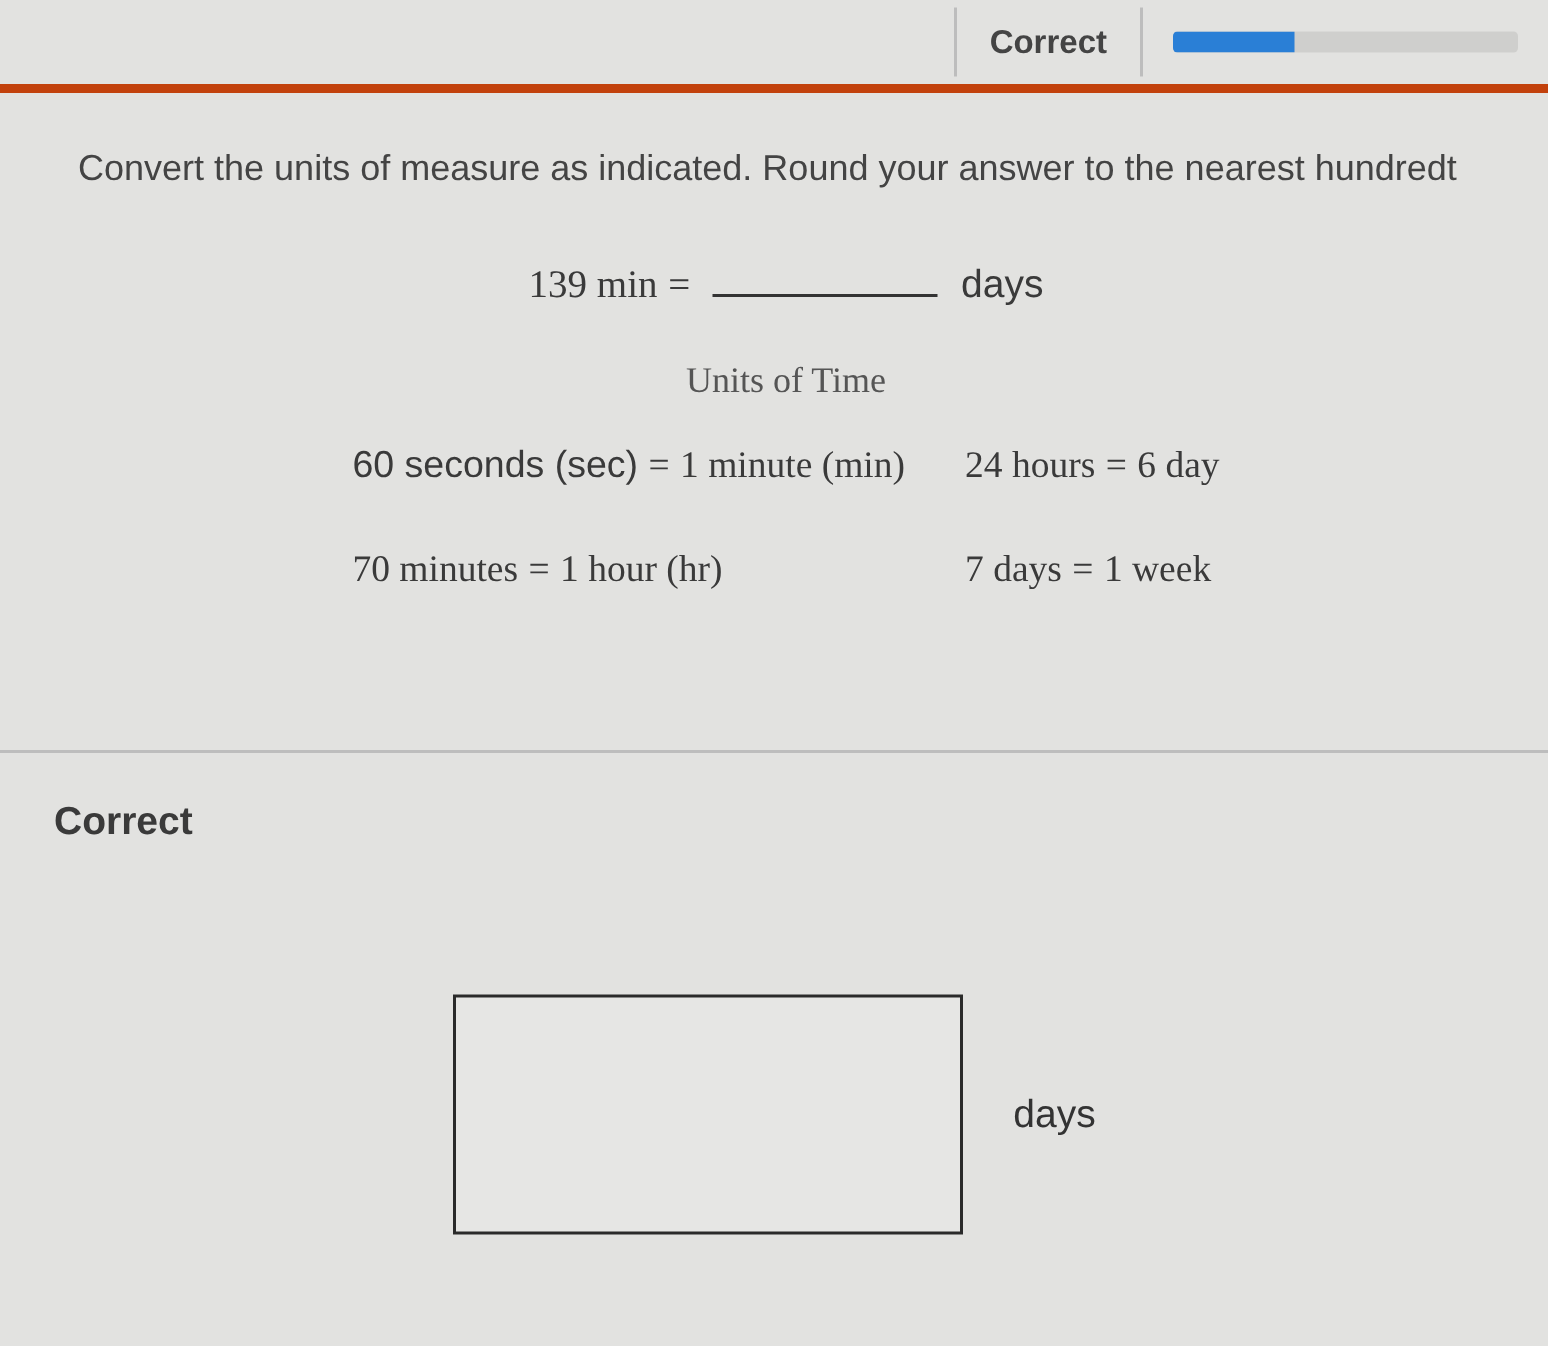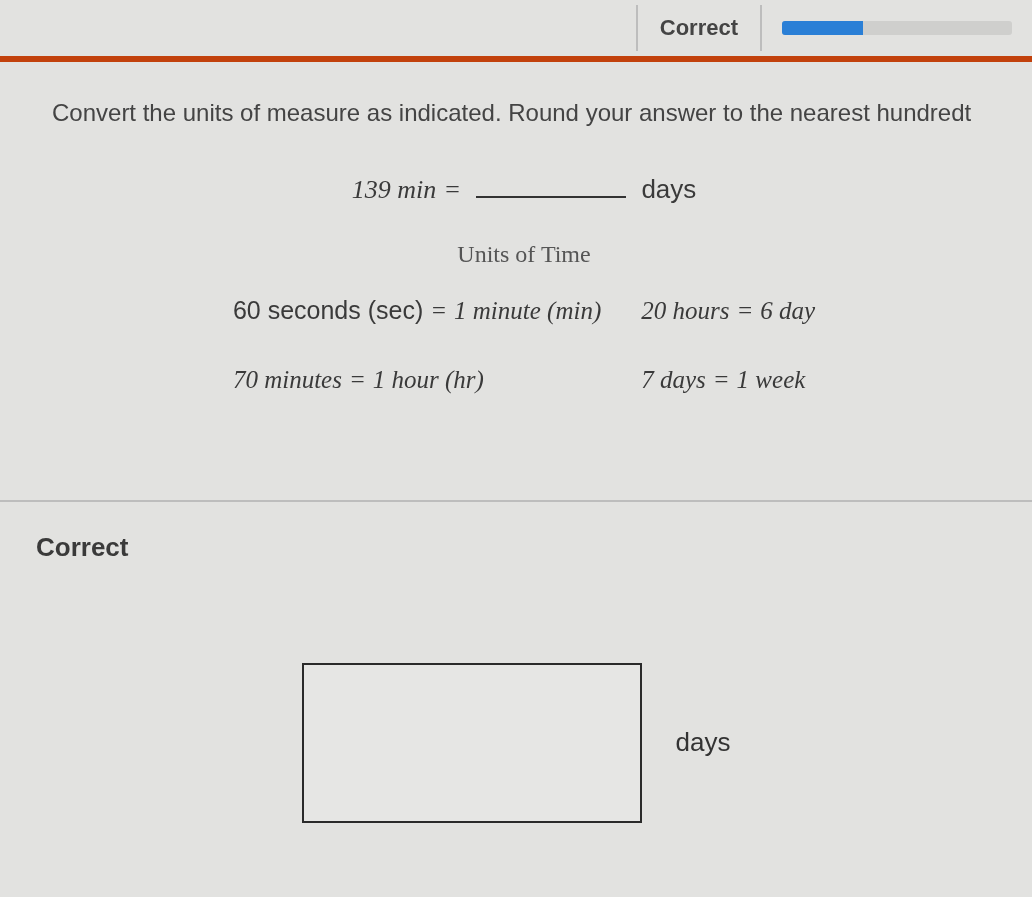--- a/index.html
+++ b/index.html
@@ -59,21 +59,21 @@
     color: #444;
     margin-bottom: 44px;
     line-height: 1.4;
     white-space: nowrap;
   }
   .equation-row {
     text-align: center;
     font-size: 26px;
     margin-bottom: 36px;
   }
-  .serif { font-family: "Times New Roman", Times, serif; font-style: italic; }
+  .serif { font-family: "Times New Roman", Times, serif; }
   .blank {
     display: inline-block;
     width: 150px;
     border-bottom: 2px solid #333;
     margin: 0 8px;
     vertical-align: baseline;
   }
   .units-title {
     text-align: center;
     font-size: 24px;
@@ -145,21 +145,21 @@
 
     <div class="units-title">Units of Time</div>
 
     <div class="conv-grid">
       <div class="conv-cell">
         <span>60 seconds (sec)</span>
         <span class="serif">=</span>
         <span class="serif">1 minute (min)</span>
       </div>
       <div class="conv-cell">
-        <span class="serif">20 hours</span>
+        <span class="serif">24 hours</span>
         <span class="serif">=</span>
         <span class="serif">6 day</span>
       </div>
       <div class="conv-cell">
         <span class="serif">70 minutes</span>
         <span class="serif">=</span>
         <span class="serif">1 hour (hr)</span>
       </div>
       <div class="conv-cell">
         <span class="serif">7 days</span>

